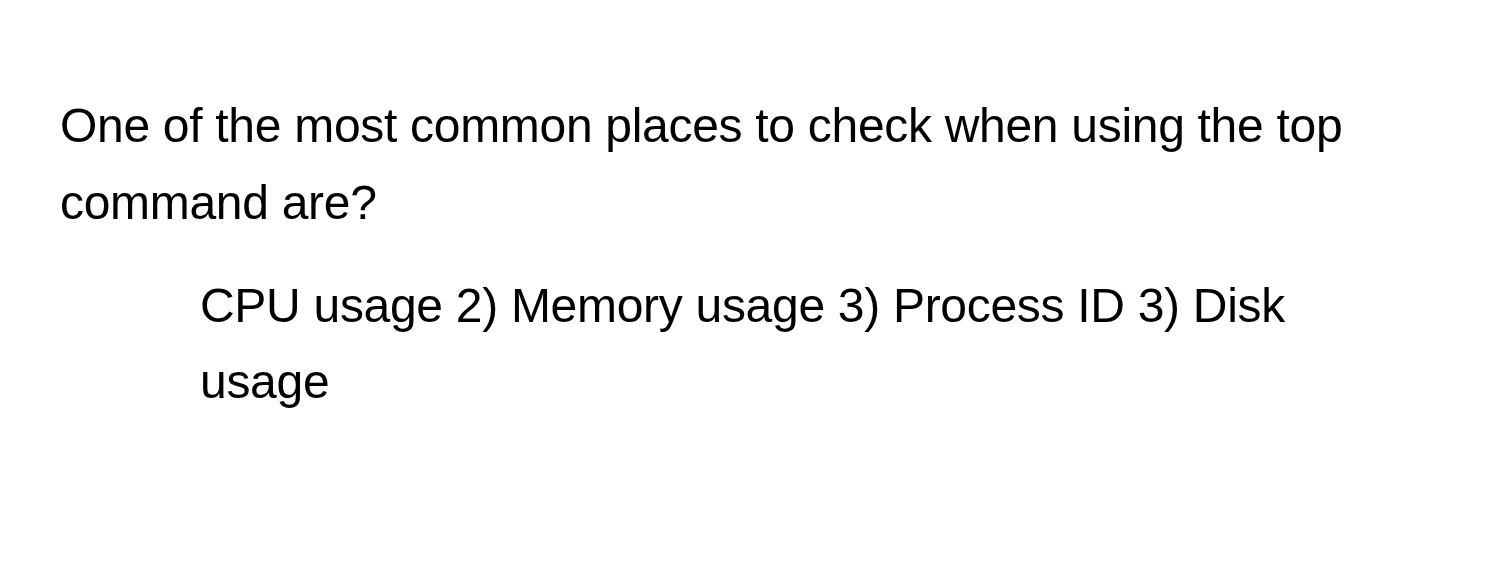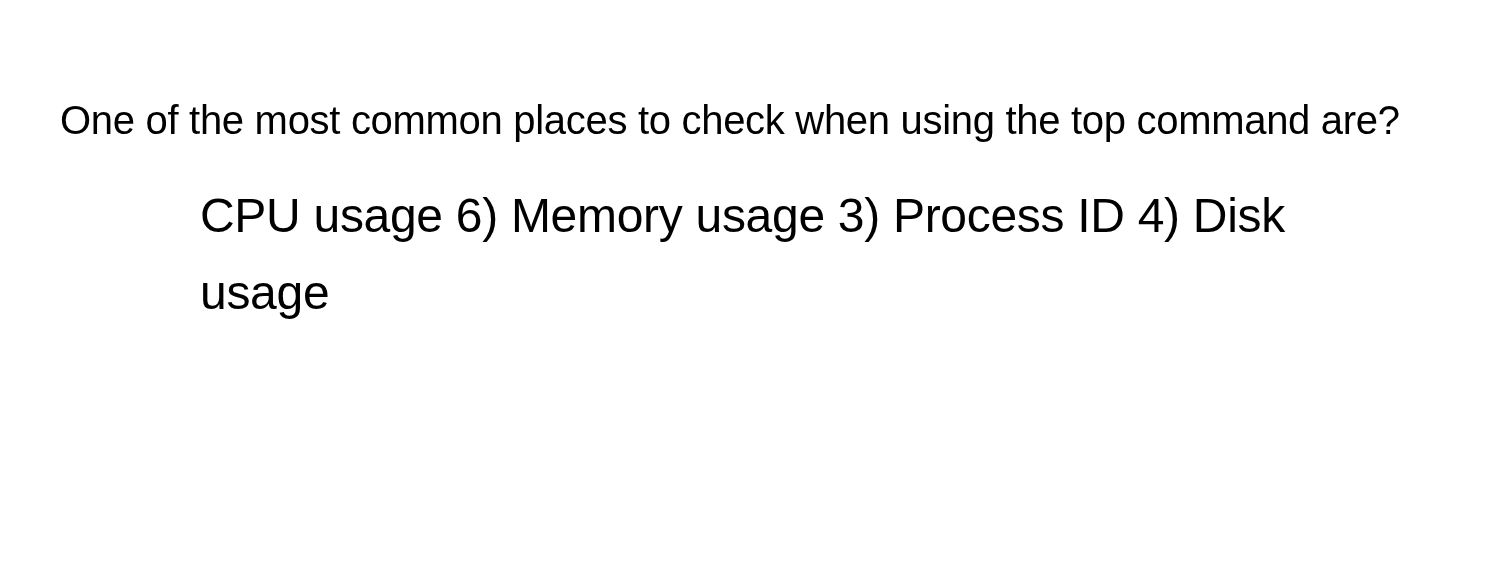--- a/index.html
+++ b/index.html
@@ -11,32 +11,32 @@
       width: 1500px;
       height: 568px;
       background: #ffffff;
       font-family: -apple-system, BlinkMacSystemFont, "Segoe UI", Helvetica, Arial, sans-serif;
       color: #000000;
       padding-top: 88px;
       padding-left: 60px;
       padding-right: 60px;
     }
     .question {
-      font-size: 40px;
+      font-size: 48px;
       line-height: 1.6;
       font-weight: 400;
       letter-spacing: -0.3px;
     }
     .answer-block {
       margin-top: 26px;
       padding-left: 140px;
       padding-right: 60px;
       font-size: 48px;
       line-height: 1.6;
       font-weight: 400;
       letter-spacing: -0.3px;
     }
   </style>
 </head>
 <body>
 
 <div class="question">One of the most common places to check when using the top command are?</div>
-<div class="answer-block">CPU usage 6) Memory usage 3) Process ID 4) Disk usage</div>
+<div class="answer-block">CPU usage 2) Memory usage 3) Process ID 3) Disk usage</div>
 
 </body></html>

